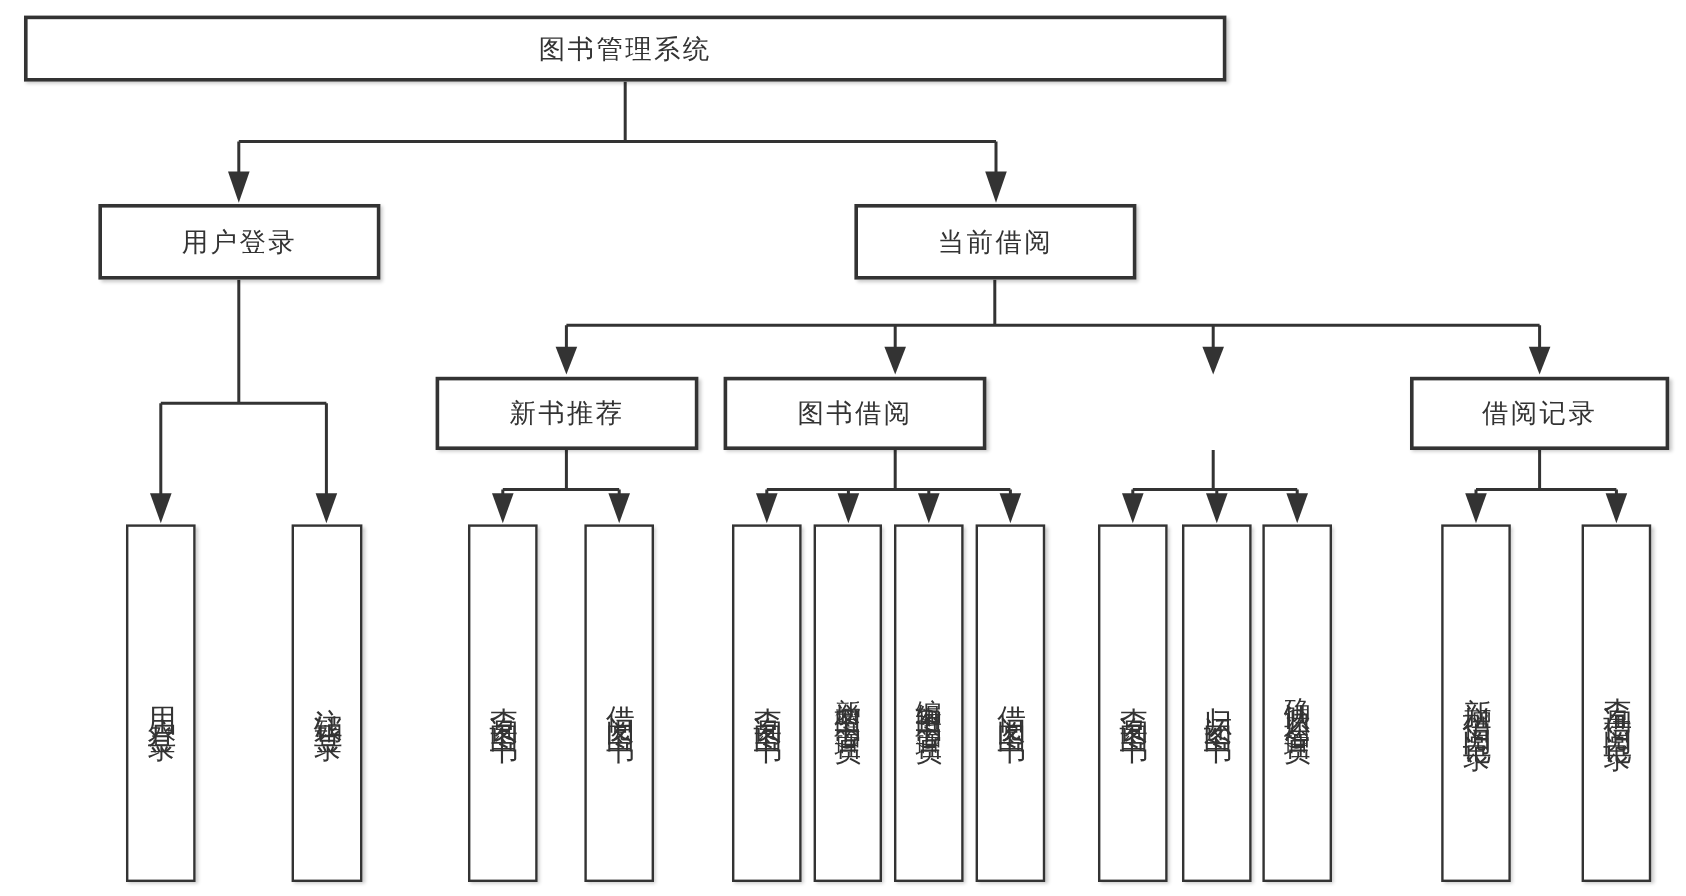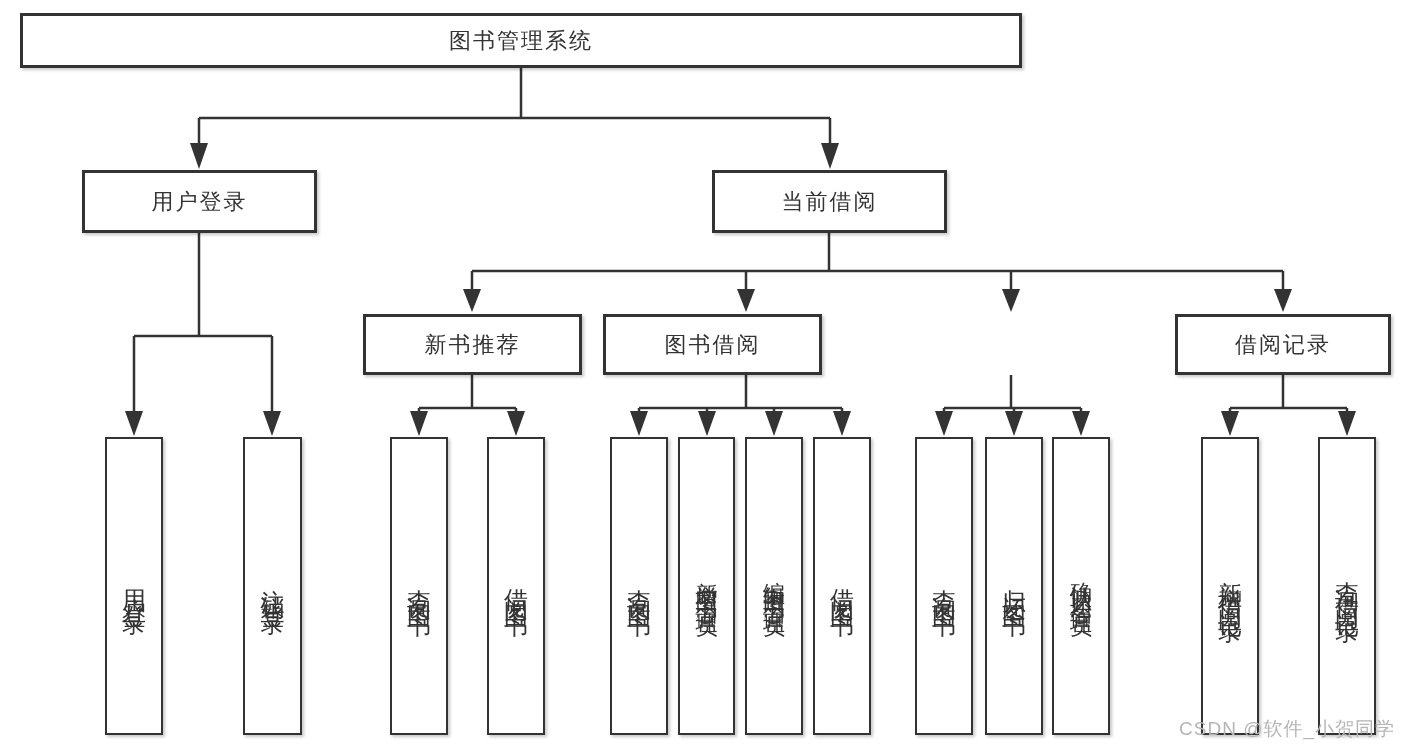--- a/index.html
+++ b/index.html
@@ -147,15 +147,14 @@
     <span>确认归还（管理员）</span>
   </div>
 
   <div class="box v" style="left:1201px;top:437px;width:58px;height:298px">
     <span>新增借阅记录</span>
   </div>
   <div class="box v" style="left:1318px;top:437px;width:58px;height:298px">
     <span>查询借阅记录</span>
   </div>
 
-  <div class="watermark">CSDN @软件_小贺同学</div>
 
 </div>
 
 </body></html>

